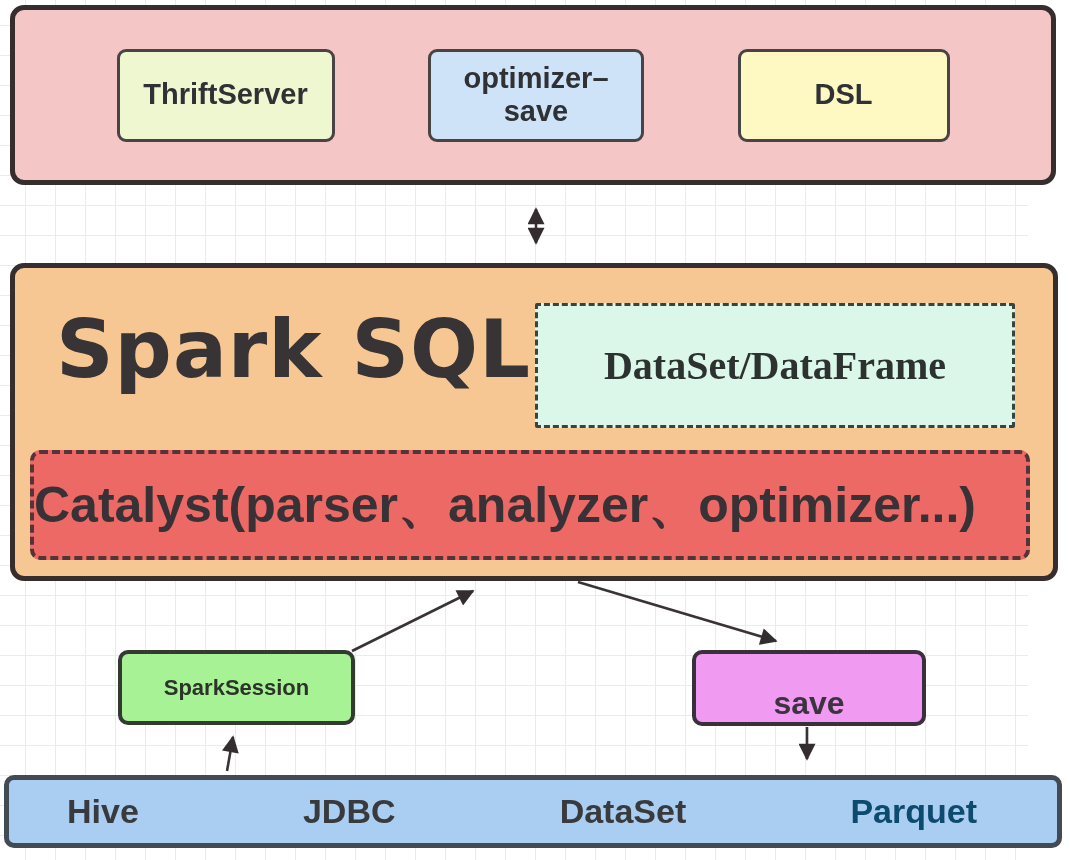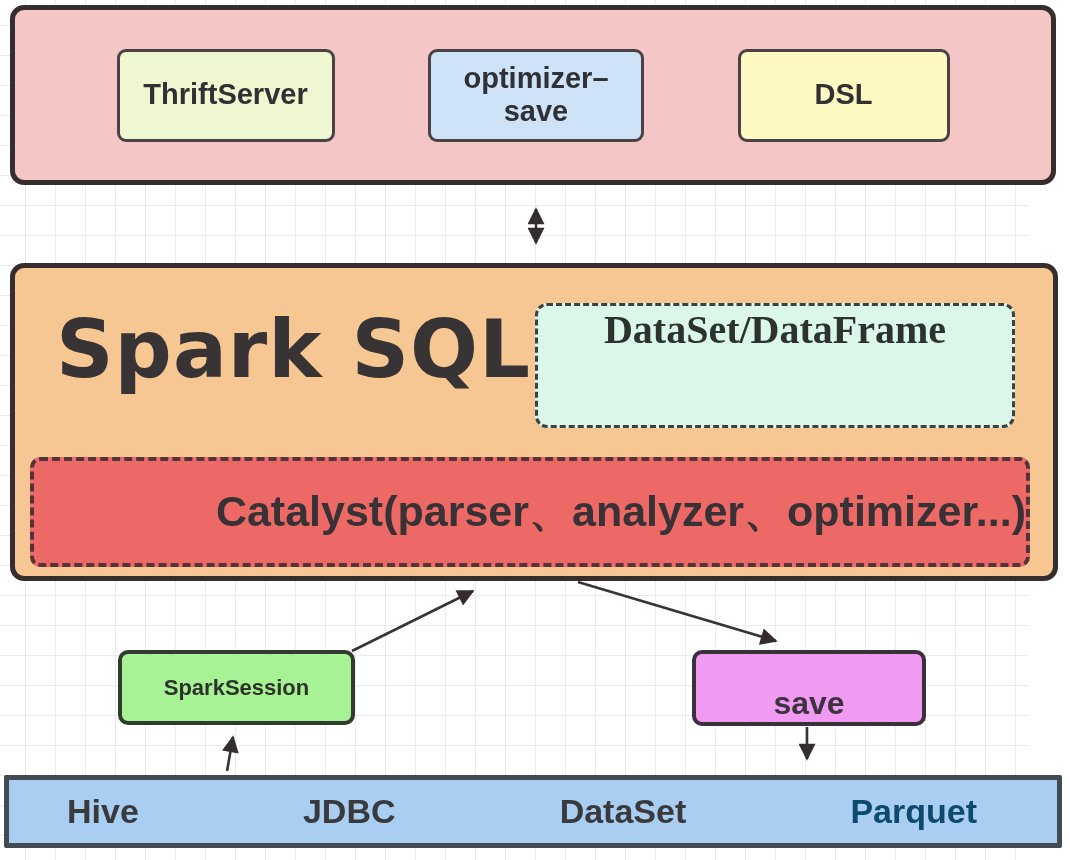--- a/index.html
+++ b/index.html
@@ -70,44 +70,43 @@
     letter-spacing: 1px;
     color: #383335;
     margin-left: 20px;
   }
   .dataset-box {
     position: absolute;
     left: 535px; top: 303px;
     width: 480px; height: 125px;
     background: #dbf7e9;
     border: 3px dashed #3c423e;
-    border-radius: 12px;
-    display: flex;
-    align-items: flex-start;
+    border-radius: 2px;
+    display: flex;
+    align-items: center;
     justify-content: center;
     font-family: "Liberation Serif", serif;
     font-size: 40px;
     font-weight: 700;
     color: #2c3230;
   }
   .catalyst-box {
     position: absolute;
     left: 30px; top: 450px;
     width: 1000px; height: 110px;
     background: #ed6965;
     border: 4px dashed #553338;
     border-radius: 10px;
     display: flex;
     align-items: center;
-    justify-content: flex-end;
-    font-size: 43px;
+    justify-content: flex-start;
+    font-size: 50px;
     font-weight: 700;
     color: #38３135;
     color: #383135;
-    margin-top: 7px;
   }
 
   
   .session-box {
     position: absolute;
     left: 118px; top: 650px;
     width: 237px; height: 75px;
     background: #a6f295;
     border: 4px solid #333a30;
     border-radius: 10px;
@@ -133,21 +132,21 @@
     color: #3c3340;
   }
 
   
   .sources-bar {
     position: absolute;
     left: 4px; top: 775px;
     width: 1058px; height: 73px;
     background: #aacdf2;
     border: 5px solid #424a54;
-    border-radius: 2px;
+    border-radius: 10px;
     display: flex;
     align-items: center;
     justify-content: space-between;
     padding: 0 80px 0 58px;
     font-size: 34px;
     font-weight: 700;
     color: #393a3d;
   }
   .sources-bar .src-parquet {
     color: #0c4a6e;

